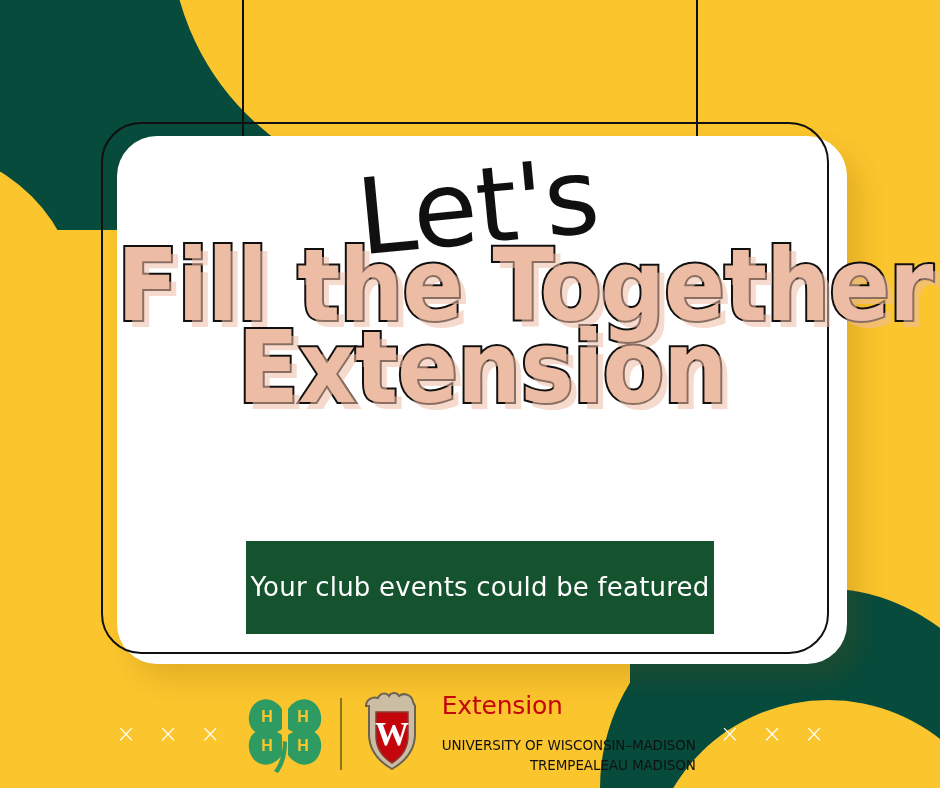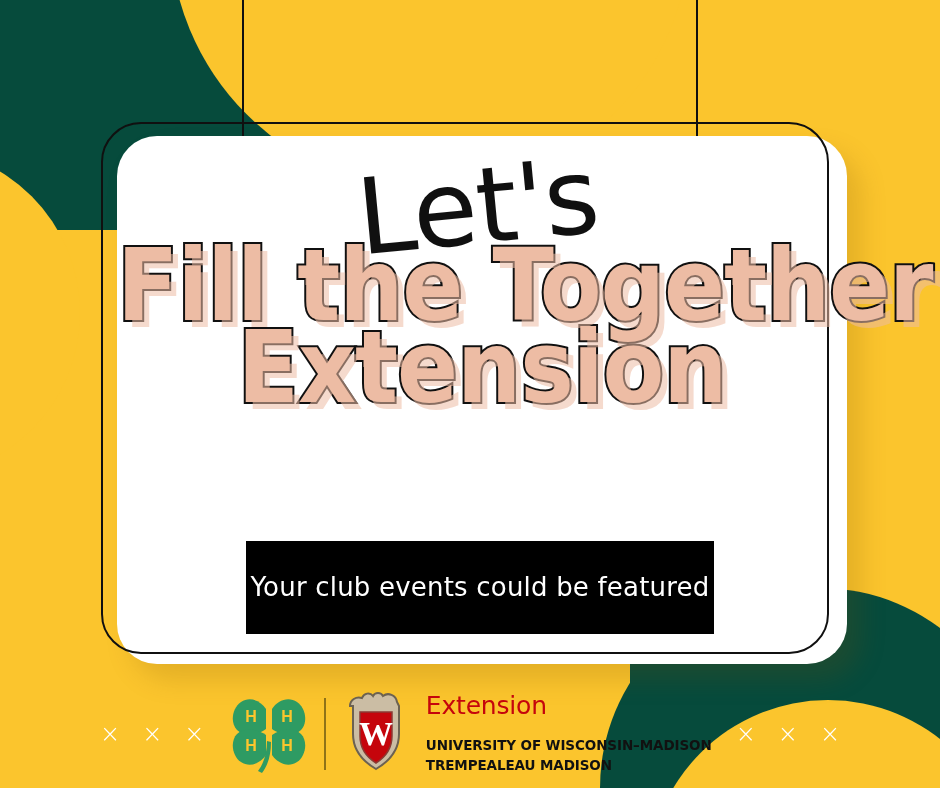--- a/index.html
+++ b/index.html
@@ -96,21 +96,21 @@
     text-shadow:7px 7px 0 rgba(237,188,164,0.55);
     margin:0;
     white-space:nowrap;
   }
   .line1{font-size:100px;transform:scaleX(1.0);margin-top:-22px;}
   .line2{font-size:100px;margin-top:-14px;}
 
   
   .banner{
     position:absolute;left:246px;top:541px;width:468px;height:93px;
-    background:#000000;z-index:7;
+    background:#14532d;z-index:7;
     display:flex;align-items:center;justify-content:center;
     flex-direction:column;
   }
   .banner span{
     font-family:"DejaVu Sans", sans-serif;
     color:#ffffff;font-size:26px;line-height:1.38;font-weight:400;
     letter-spacing:0.2px;
   }
 
   
@@ -130,22 +130,23 @@
     width:1.5px;height:72px;background:#6b5712;opacity:.75;
   }
   .ext-text{display:flex;flex-direction:column;justify-content:center;line-height:1;}
   .ext-title{
     font-family:"DejaVu Sans", sans-serif;
     font-size:25px;color:#C5050C;font-weight:400;letter-spacing:-0.2px;
     margin-bottom:18px;
   }
   .ext-sub{
     font-family:"DejaVu Sans", sans-serif;
-    font-size:13.5px;color:#111;font-weight:bold;letter-spacing:-0.1px;
+    font-size:13.5px;color:#111;font-weight:normal;letter-spacing:-0.1px;
     line-height:1.45;
+    text-align:right;
   }
 </style>
 </head>
 <body>
 
 <div id="poster">
 
   <div class="blob blob-tl"></div>
   <div class="blob blob-tl2"></div>
   <div class="blob blob-tl-arc"></div>

